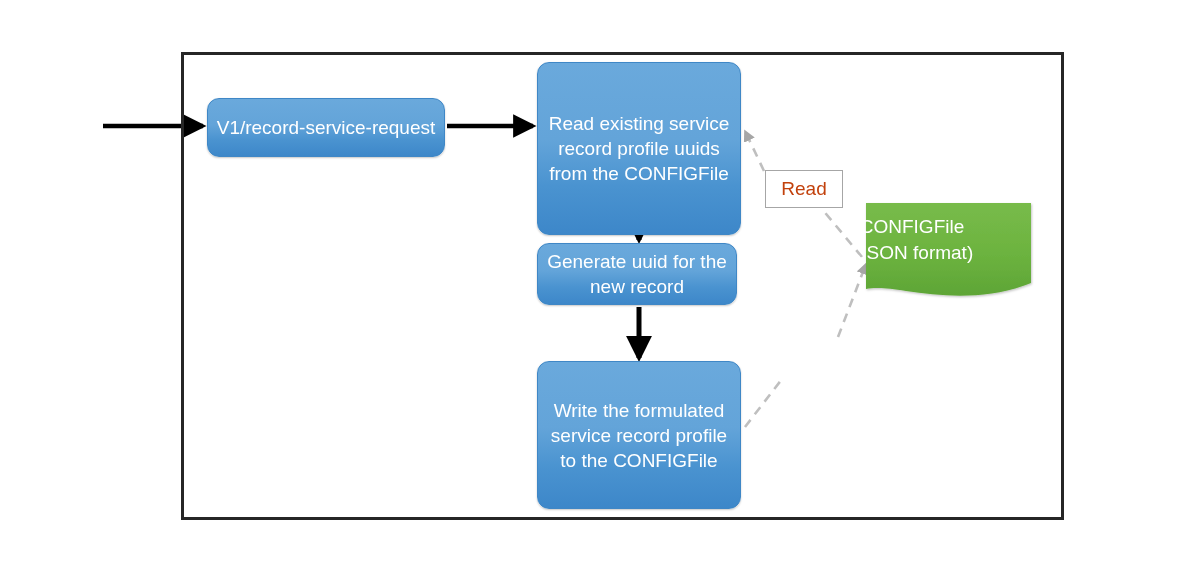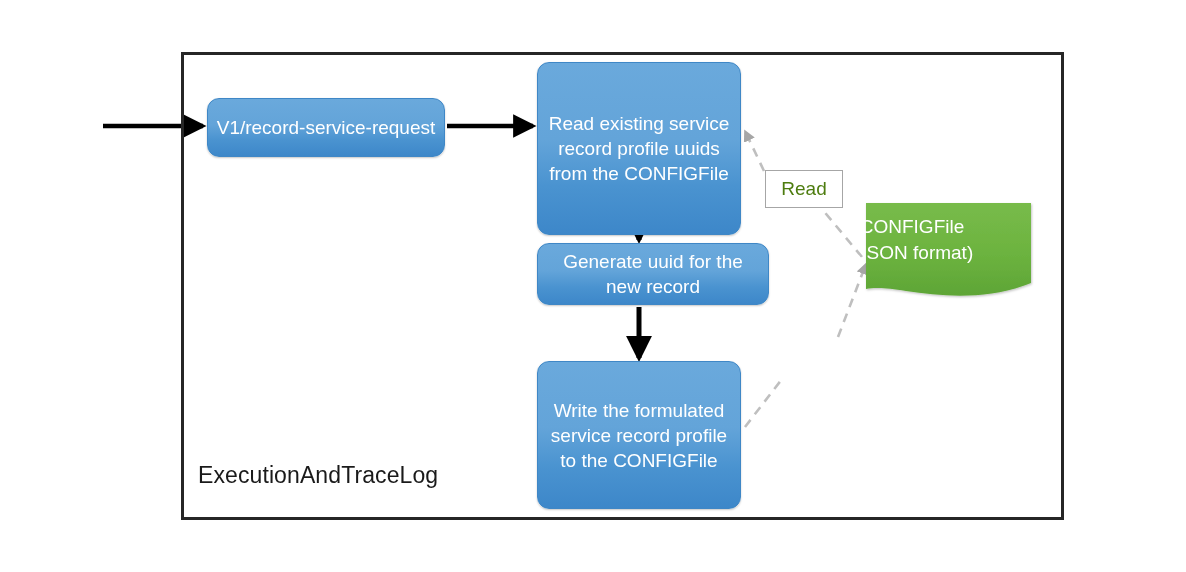--- a/index.html
+++ b/index.html
@@ -69,21 +69,21 @@
   }
   #proc-read {
     left: 537px;
     top: 62px;
     width: 204px;
     height: 173px;
   }
   #proc-generate {
     left: 537px;
     top: 243px;
-    width: 232px;
+    width: 200px;
     height: 62px;
   }
   #proc-write {
     left: 537px;
     top: 361px;
     width: 204px;
     height: 148px;
   }
 
   
@@ -105,21 +105,21 @@
     line-height: 26px;
     pointer-events: none;
   }
 
   
   .edge-label {
     position: absolute;
     box-sizing: border-box;
     background: #ffffff;
     border: 1px solid #a6a6a6;
-    color: #4d7c0f;
+    color: #c2410c;
     font-size: 19px;
     display: flex;
     align-items: center;
     justify-content: center;
     text-align: center;
   }
   #label-read {
     left: 765px;
     top: 170px;
     width: 78px;
@@ -171,21 +171,20 @@
 
     <path d="M 866 203
              L 1031 203
              L 1031 283
              C 990 300, 944 297, 906 291
              C 888 288, 876 287, 866 289
              Z" fill="url(#docGreen)" filter="url(#softshadow)"></path>
   </svg>
 
   <div class="container-box"></div>
-  <div class="container-label">ExecutionAndTraceLog</div>
 
   <div class="proc" id="proc-entry">V1/record-service-request</div>
 
   <div class="proc" id="proc-read">Read existing service record profile uuids from the CONFIGFile</div>
 
   <div class="proc" id="proc-generate">Generate uuid for the new record</div>
 
   <div class="proc" id="proc-write">Write the formulated service record profile to the CONFIGFile</div>
 
   <div id="doc-configfile">

